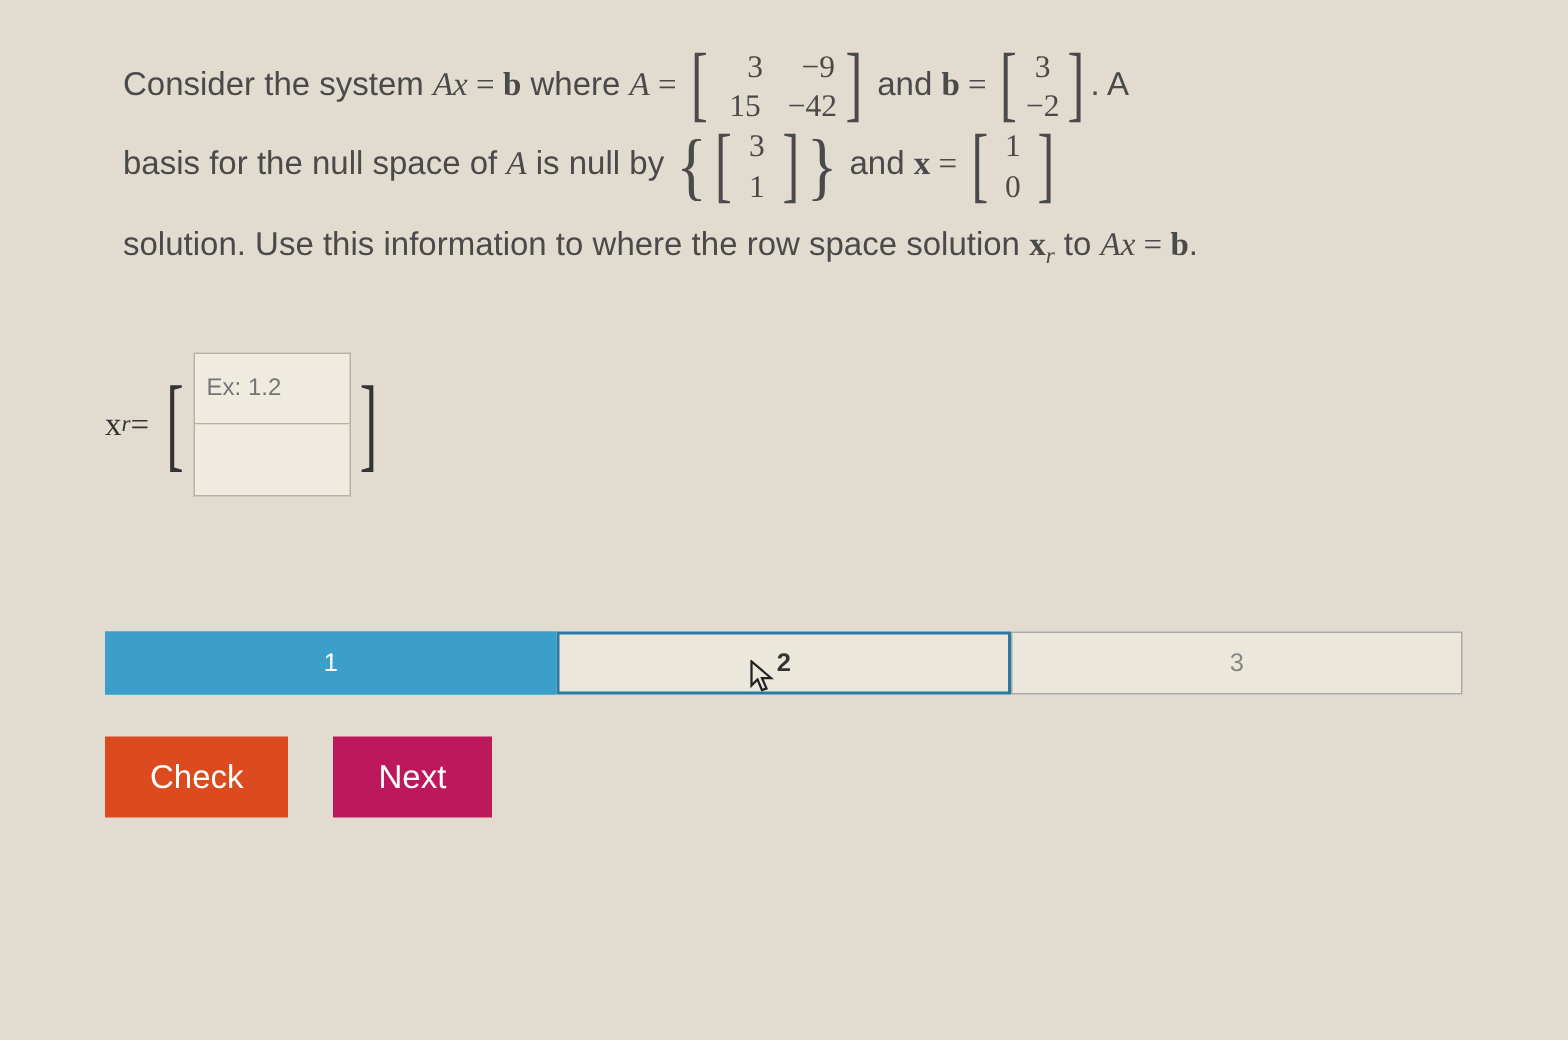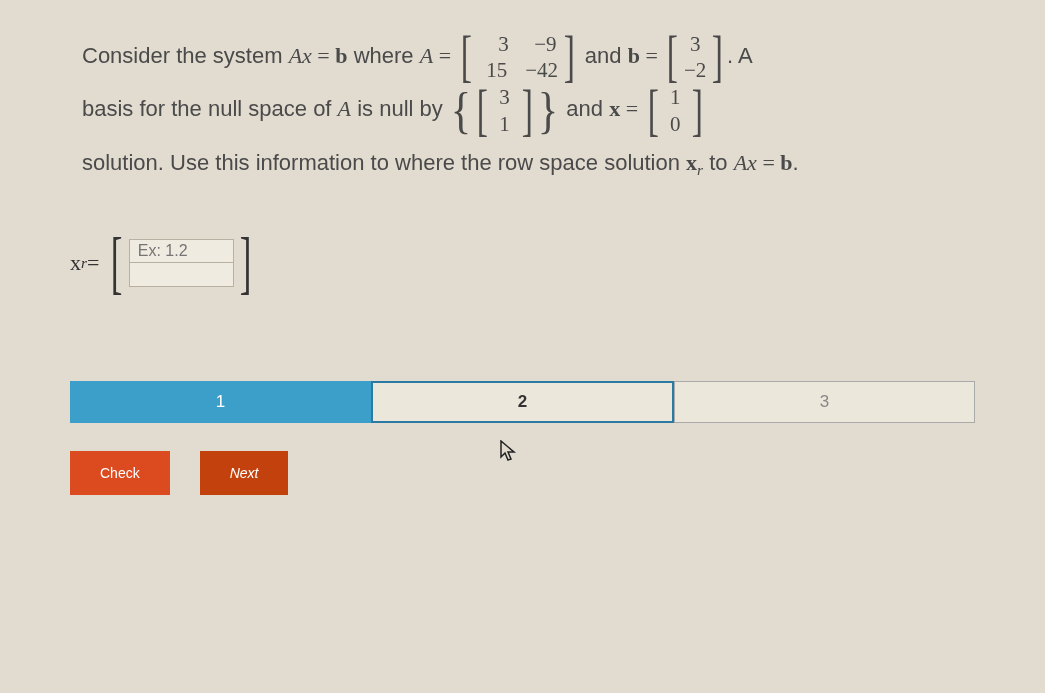--- a/index.html
+++ b/index.html
@@ -96,21 +96,21 @@
       font-size: 70px;
       line-height: 0.8;
       transform: scaleX(0.5);
     }
     .input-stack {
       display: flex;
       flex-direction: column;
     }
     .answer-input {
       width: 105px;
-      height: 24px;
+      height: 48px;
       background: #f0ebe0;
       border: 1px solid #b8b0a0;
       padding: 4px 8px;
       font-size: 16px;
       font-family: Arial, sans-serif;
       color: #666;
     }
     .answer-input + .answer-input {
       border-top: none;
     }
@@ -151,32 +151,31 @@
       background: #ece7db;
       color: #888;
     }
     .button-row {
       display: flex;
       gap: 30px;
       margin-top: 28px;
     }
     .btn {
       padding: 14px 30px;
-      font-size: 14px;
+      font-size: 22px;
       color: #fff;
       border: none;
       cursor: pointer;
       font-family: Arial, sans-serif;
     }
     .btn-check {
       background: #dc4a1f;
     }
     .btn-next {
-      background: #c2410c;
-      font-style: italic;
+      background: #be185d;
     }
   </style>
 </head>
 <body>
 
 <div class="content-area">
   <div class="problem">
     <span>Consider the system </span><span class="math"><span class="italic">Ax</span><span> = </span><span class="bold">b</span></span><span> where </span><span class="math italic">A</span><span class="math"> = </span><span class="bracket-matrix">
         <span class="bracket-left">[</span>
         <span class="matrix-body">

